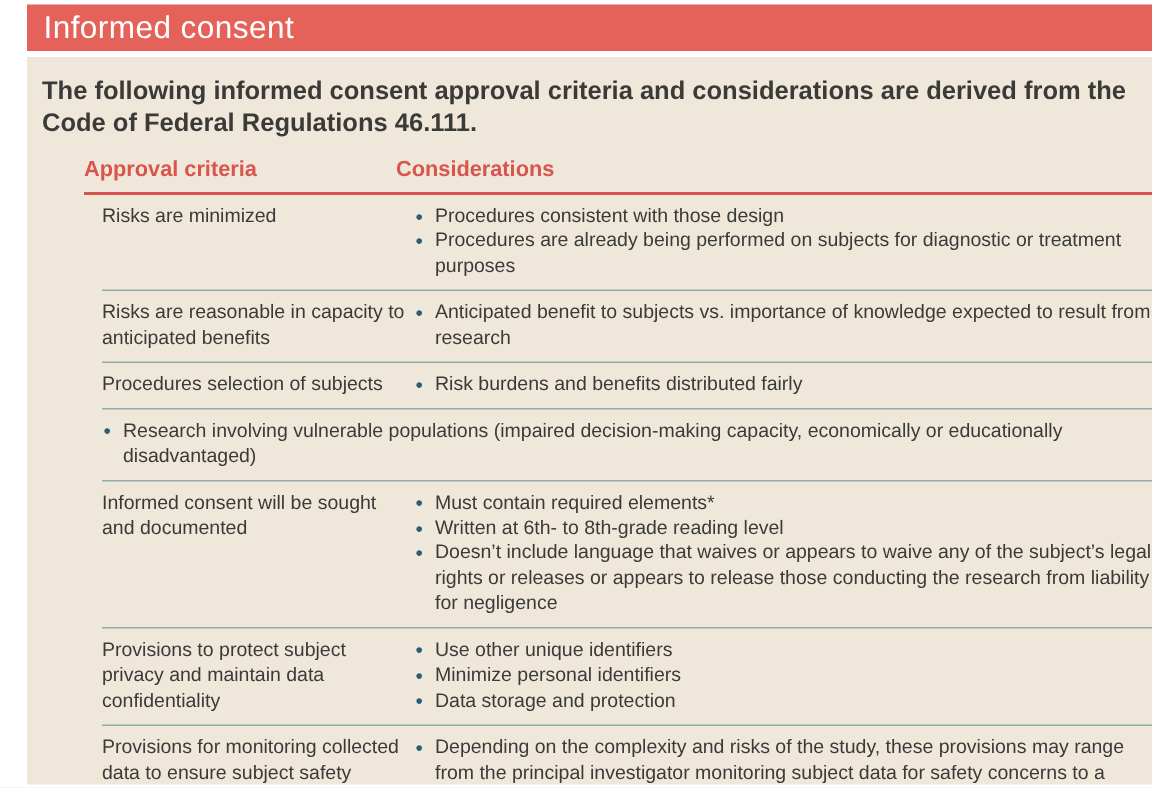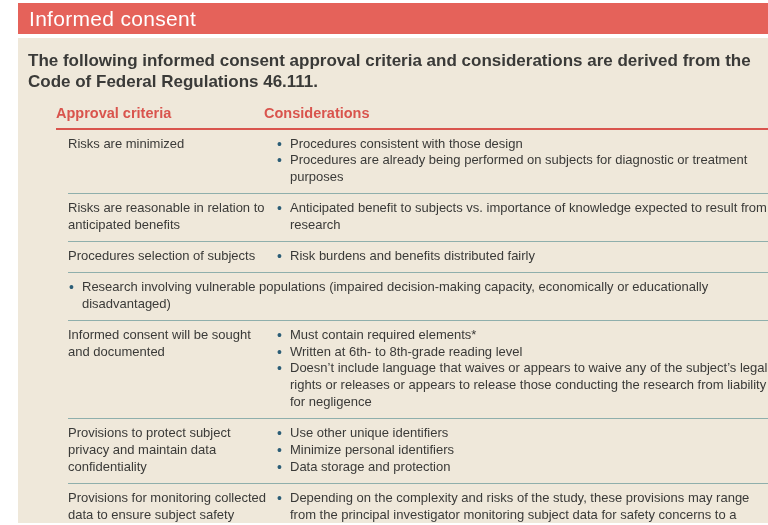--- a/index.html
+++ b/index.html
@@ -110,21 +110,21 @@
     <div id="rows">
   <div class="row">
     <div class="criteria">Risks are minimized</div>
     <ul class="considerations">
             <li>Procedures consistent with those design</li>
             <li>Procedures are already being performed on subjects for diagnostic or treatment purposes</li>
           </ul>
   </div>
 
   <div class="row">
-    <div class="criteria">Risks are reasonable in relation to anticipated benefits</div>
+    <div class="criteria">Risks are reasonable in capacity to anticipated benefits</div>
     <ul class="considerations">
             <li>Anticipated benefit to subjects vs. importance of knowledge expected to result from research</li>
           </ul>
   </div>
 
   <div class="row">
     <div class="criteria">Procedures selection of subjects</div>
     <ul class="considerations">
             <li>Risk burdens and benefits distributed fairly</li>
           </ul>

